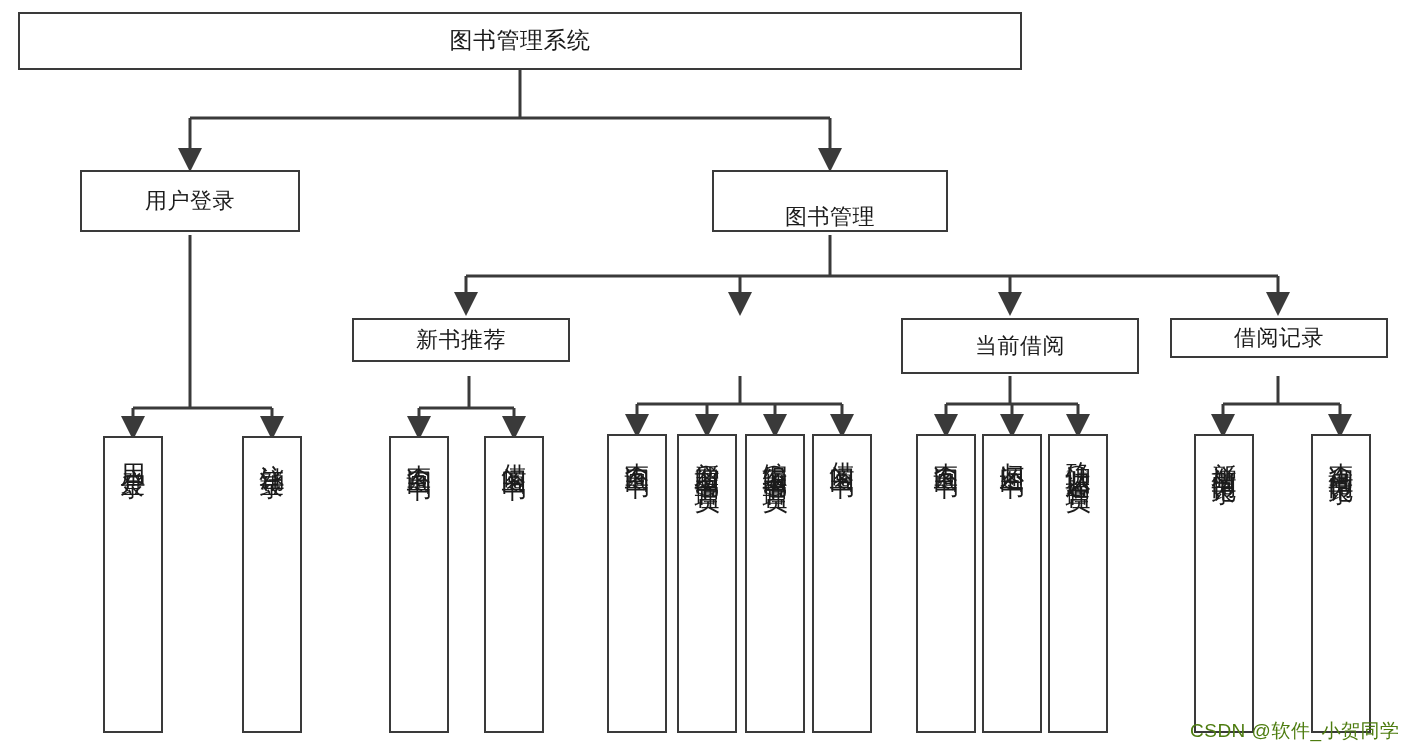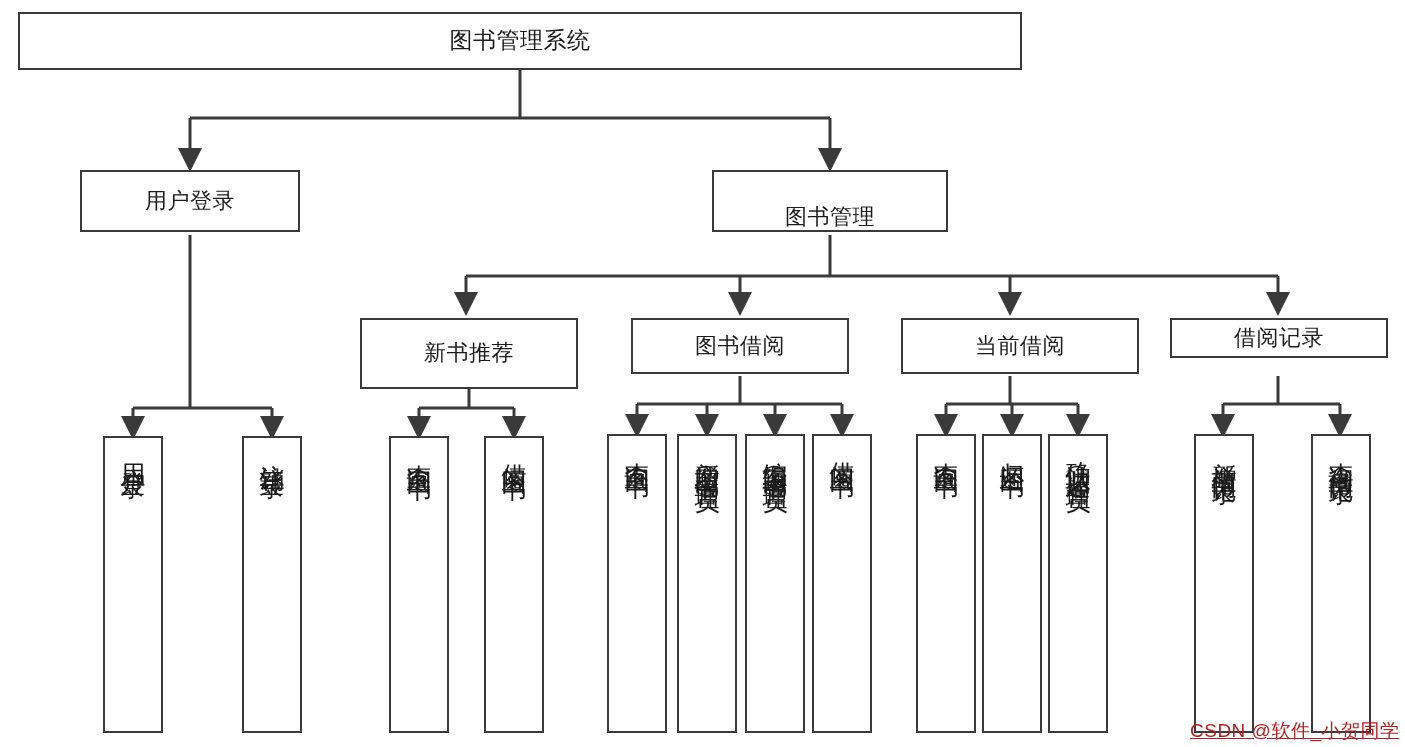--- a/index.html
+++ b/index.html
@@ -59,24 +59,23 @@
     writing-mode: vertical-rl;
     text-orientation: upright;
     font-size: 25px;
     line-height: 1.0;
     letter-spacing: 4px;
     white-space: nowrap;
   }
   .watermark {
     position: absolute;
     font-size: 19px;
-    color: #b91c1c;
+    color: #4d7c0f;
     white-space: nowrap;
     letter-spacing: 0.5px;
-    text-decoration: underline;
   }
 </style>
 </head>
 <body>
 
 <div id="canvas">
 
   <svg class="edges" viewBox="0 0 1405 747" xmlns="http://www.w3.org/2000/svg">
     <defs>
       <marker id="arrow" viewBox="0 0 12 12" refX="10" refY="6" markerWidth="8" markerHeight="8" orient="auto-start-reverse">
@@ -131,25 +130,22 @@
     <span class="label">图书管理系统</span>
   </div>
 
   <div class="node horiz" style="left:80px; top:170px; width:220px; height:62px;">
     <span class="label">用户登录</span>
   </div>
   <div class="node horiz" style="left:712px; top:170px; width:236px; height:62px;align-items:flex-end;">
     <span class="label">图书管理</span>
   </div>
 
-  <div class="node horiz" style="left:360px; top:318px; width:218px; height:71px;">
+  <div class="node horiz" style="left:352px; top:318px; width:218px; height:44px;">
     <span class="label">新书推荐</span>
-  </div>
-  <div class="node horiz" style="left:631px; top:318px; width:218px; height:56px;">
-    <span class="label">图书借阅</span>
   </div>
   <div class="node horiz" style="left:901px; top:318px; width:238px; height:56px;">
     <span class="label">当前借阅</span>
   </div>
   <div class="node horiz" style="left:1170px; top:318px; width:218px; height:40px;">
     <span class="label">借阅记录</span>
   </div>
 
   <div class="node vert" style="left:103px; top:436px; width:60px; height:297px;">
     <span class="label">用户登录</span>

